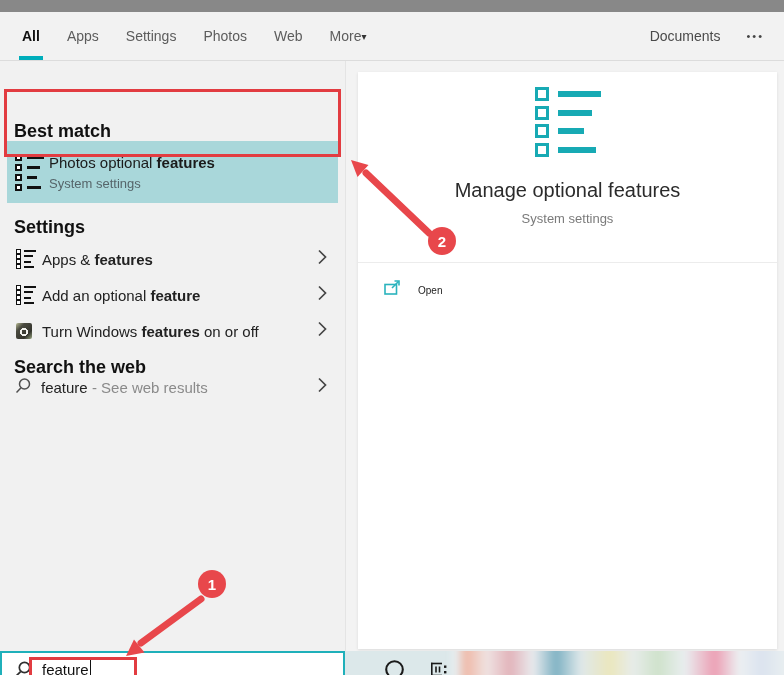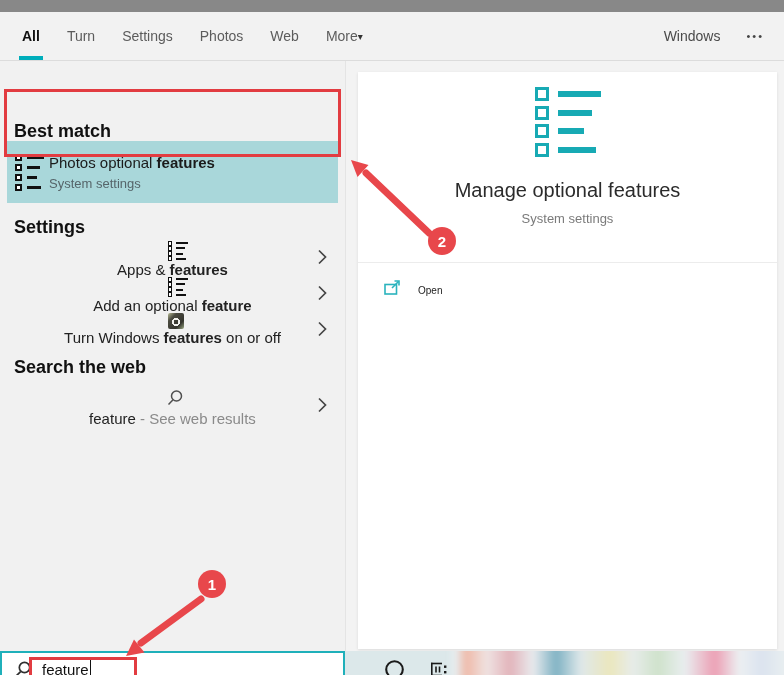--- a/index.html
+++ b/index.html
@@ -27,22 +27,22 @@
   .hdr-settings { top:156px; }
   .hdr-web { top:296px; }
 
   .best-match-row { position:absolute; left:7px; top:80px; width:331px; height:62px; background:#a9d7da;
                     display:flex; align-items:center; }
   .bm-texts { margin-left:10px; }
   .bm-title { font-size:15px; color:#1b1b1b; }
   .bm-title b { font-weight:600; }
   .bm-sub { font-size:13px; color:#56656a; margin-top:4px; }
 
-  .result-row { position:absolute; left:0; width:345px; height:36px; display:flex; align-items:center;flex-direction:column; }
-  .row1 { top:180px; } .row2 { top:216px; } .row3 { top:252px; } .roww { top:328px;align-items:center; }
+  .result-row { position:absolute; left:0; width:345px; height:36px; display:flex; align-items:center; }
+  .row1 { top:180px; } .row2 { top:216px; } .row3 { top:252px; } .roww { top:308px;align-items:center; }
   .row-icon-slot { width:26px; margin-left:16px; display:flex; align-items:center; }
   .row-text { font-size:15px; color:#222; }
   .row-text b { font-weight:600; }
   .row-text .gray { color:#8a8a8a; }
   .chev { position:absolute; right:18px; top:50%; transform:translateY(-50%); }
 
   
   .list-icon { display:flex; flex-direction:column; justify-content:space-between; }
   .li-row { display:flex; align-items:center; }
   .li-sq { background:#fff; flex:none; }
@@ -122,38 +122,38 @@
 
 <div class="screen">
 
   <div class="topbar">
     <div class="tabs">
       <div class="tab active">
         <span>All</span>
         <span class="underline"></span>
       </div>
       <div class="tab">
-          <span>Turn</span>
+          <span>Apps</span>
         </div>
       <div class="tab">
           <span>Settings</span>
         </div>
       <div class="tab">
           <span>Photos</span>
         </div>
       <div class="tab">
           <span>Web</span>
         </div>
       <div class="tab more">
         <span>More</span>
         <span class="dd-glyph">▾</span>
       </div>
     </div>
     <div class="topbar-right">
-      <div class="feedback">Windows</div>
+      <div class="feedback">Documents</div>
       <div class="dots">•••</div>
     </div>
   </div>
 
   <div class="left-panel">
     <div class="section-header hdr-best">Best match</div>
 
     <div class="best-match-row">
       <span class="list-icon md">
         <span class="li-row">

